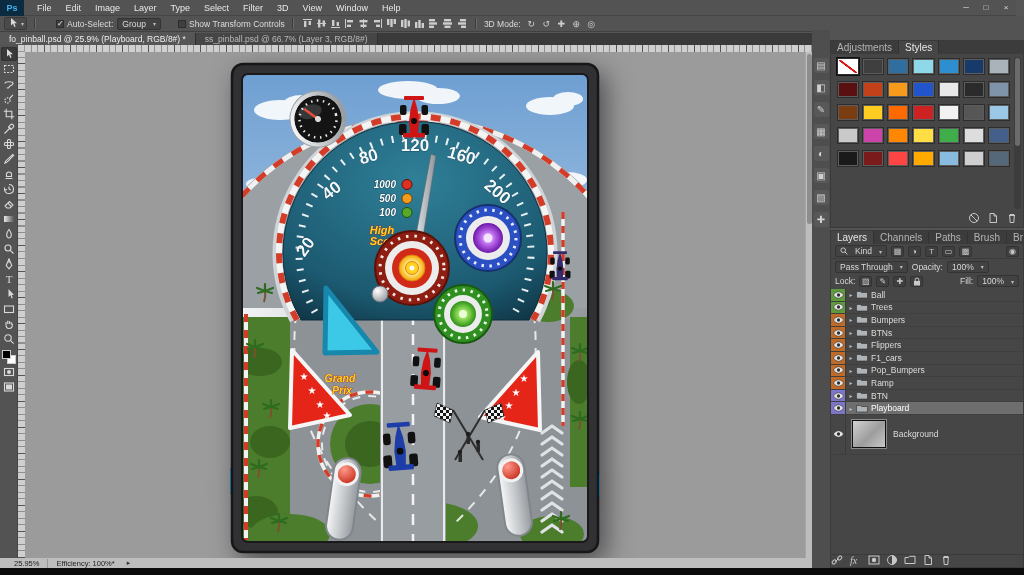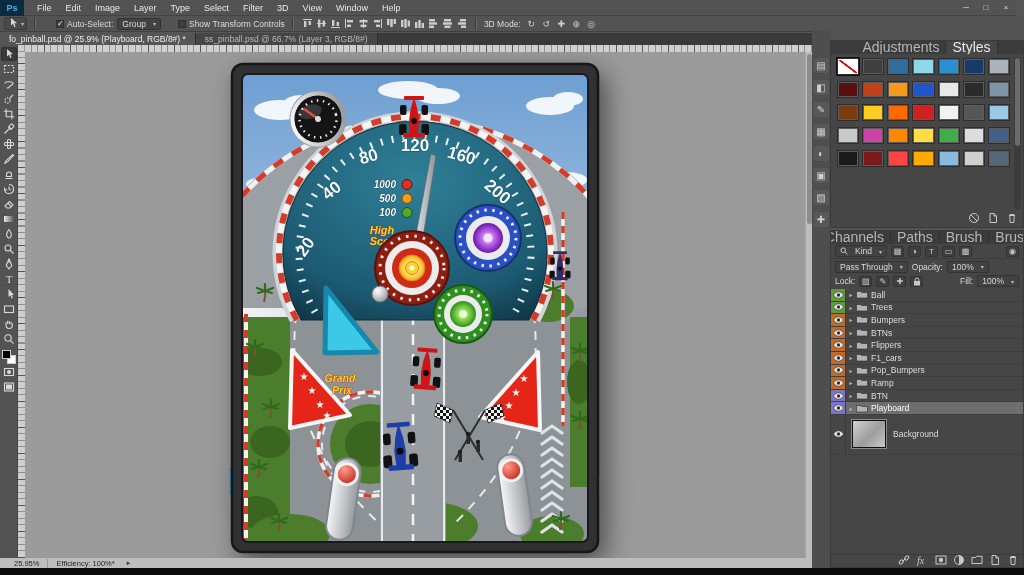--- a/index.html
+++ b/index.html
@@ -85,21 +85,21 @@
   .dockstrip { position:absolute; left:812px; top:30px; width:18px; bottom:7px; background:#4e4e4e;
                display:flex; flex-direction:column; align-items:center; padding-top:28px; gap:7px; }
   .dock-icon { width:15px; height:15px; display:flex; align-items:center; justify-content:center;
                background:#585858; border-radius:2px; color:#d0d0d0; font-size:10px; }
 
   
   .rightcol { position:absolute; left:830px; top:30px; width:194px; bottom:7px; background:#535353; }
   .panel { position:absolute; left:0; right:0; background:#464646; border:1px solid #3a3a3a; }
   .styles-panel { top:10px; height:188px; }
   .layers-panel { top:200px; bottom:0; }
-  .ptabs { height:13px; background:#3c3c3c; display:flex; font-size:14px; color:#b5b5b5; overflow:hidden;justify-content:center; }
+  .ptabs { height:13px; background:#3c3c3c; display:flex; font-size:10px; color:#b5b5b5; overflow:hidden; }
   .ptab { padding:0 6px; line-height:13px; border-right:1px solid #323232; white-space:nowrap; }
   .ptab.active { background:#464646; color:#e9e9e9; }
 
   .swatchgrid { position:absolute; top:17px; left:6px; right:13px; display:grid;
                 grid-template-columns:repeat(7,1fr); grid-auto-rows:20px; gap:3px; align-content:start; }
   .swatch { height:17px; border:1px solid #2d2d2d; box-shadow:inset 0 0 0 1px #5c5c5c; }
   .swatch.none { background:linear-gradient(to top right,#fff 45%,#e01010 47%,#e01010 53%,#fff 55%); }
   .swatch.selected { outline:1px solid #111; box-shadow:inset 0 0 0 1px #fff; }
   .pscroll { position:absolute; right:2px; top:16px; width:7px; bottom:18px; background:#3c3c3c; border-radius:3px; }
   .pscroll .thumb { position:absolute; top:1px; left:1px; width:5px; height:58%; background:#6b6b6b; border-radius:3px; }
@@ -121,21 +121,21 @@
   .layer-row.bg-row { height:40px; }
   .eye-cell { width:15px; align-self:stretch; display:flex; align-items:center; justify-content:center;
               border-right:1px solid #3a3a3a; flex:none; }
   .twisty { width:10px; font-size:6px; color:#bbb; text-align:center; flex:none; }
   .folder { display:flex; flex:none; }
   .layer-name { margin-left:3px; white-space:nowrap; }
   .thumb-box { width:34px; height:28px; margin:0 4px 0 6px;
                background:linear-gradient(135deg,#d2d2d2,#9d9d9d 55%,#c8c8c8); border:1px solid #111;
                outline:1px solid #8a8a8a; flex:none; }
   .layers-footer { position:absolute; left:0; right:0; bottom:0; height:13px; background:#464646;
-                   border-top:1px solid #3a3a3a; display:flex; justify-content:flex-end; gap:6px;
+                   border-top:1px solid #3a3a3a; display:flex; gap:6px;
                    align-items:center; padding-right:4px; }
 
   
   .statusbar { position:absolute; left:0; top:558px; width:812px; height:10px; background:#bdbdbd;
                color:#222; font-size:7.5px; display:flex; align-items:center; padding-left:14px; gap:8px; }
   .eff-field { border-left:1px solid #979797; padding:0 8px; display:flex; gap:12px; align-items:center; }
   .flyout { color:#333; font-size:7px; }
   .bottomstrip { position:absolute; left:0; right:0; bottom:0; height:7px; background:#0b0b0b; }
 </style>
 </head>

